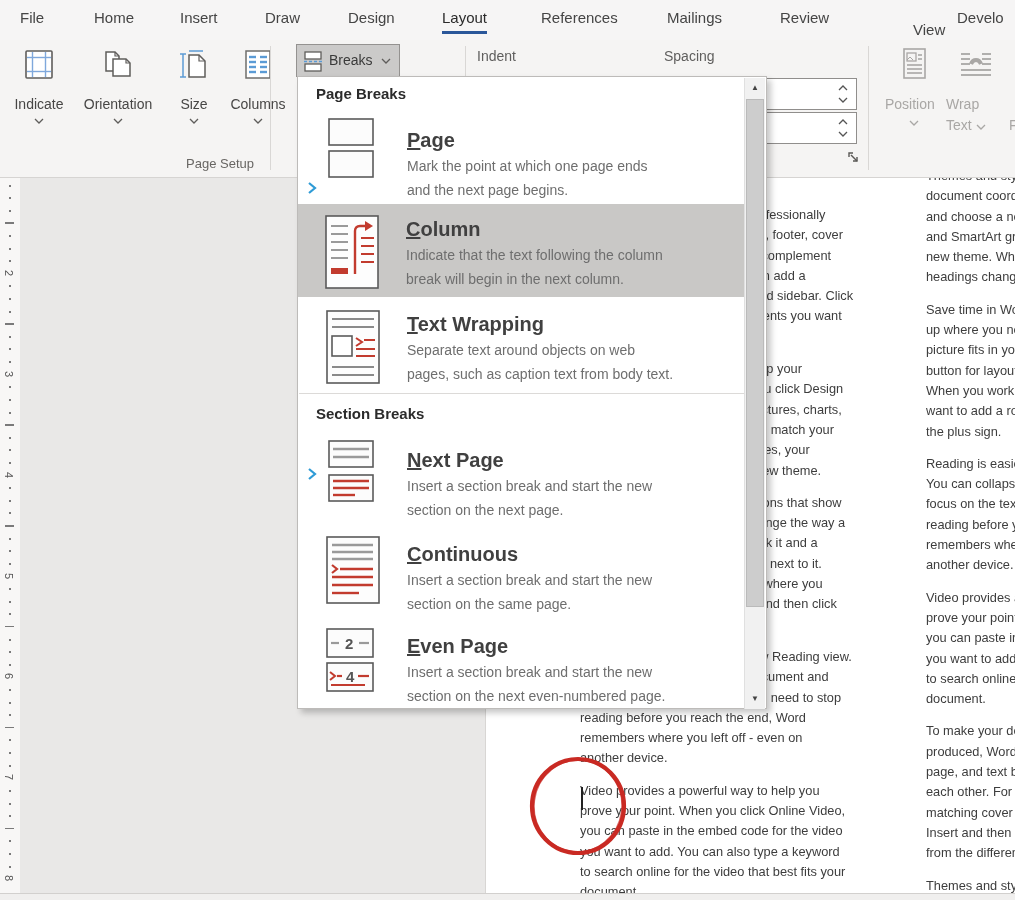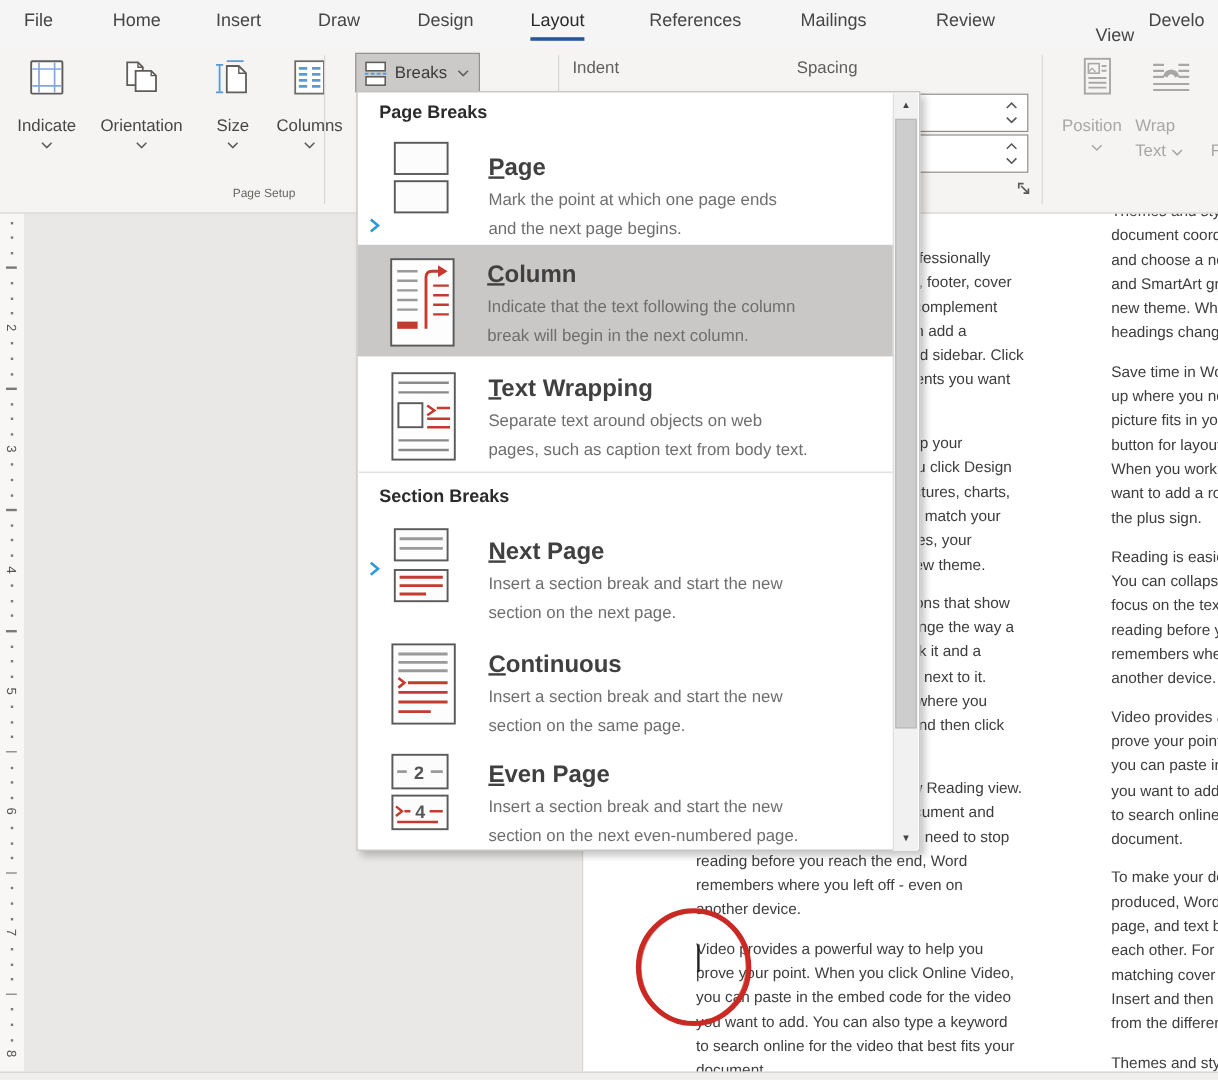--- a/index.html
+++ b/index.html
@@ -13,21 +13,21 @@
   .tab.sel{color:#2b2b2b;border-bottom:3px solid #2b579a}
 
   
   #ribbon{position:absolute;left:0;top:40px;width:1015px;height:137px;background:#f5f4f3;
           border-bottom:1px solid #d6d4d2;z-index:3}
   .grp-div{position:absolute;top:6px;width:1px;height:124px;background:#d9d7d5}
   .bigbtn{position:absolute;top:2px;height:128px;text-align:center}
   .bigbtn .lbl{position:absolute;left:0;right:0;top:54px;font-size:14px;color:#474645}
   .bigbtn svg{position:absolute;left:50%;transform:translateX(-50%);top:6px}
   .bigbtn .chev{top:76px}
-  .grplabel{position:absolute;top:116px;font-size:10px;color:#686663;width:140px;text-align:center}
+  .grplabel{position:absolute;top:116px;font-size:13px;color:#686663;width:140px;text-align:center}
   #breaksbtn{position:absolute;left:296px;top:4px;width:104px;height:33px;background:#cbcac9;
              border:1px solid #949290;z-index:11;box-sizing:border-box}
   #breaksbtn .lbl{position:absolute;left:32px;top:7px;font-size:14px;color:#3a3a3a}
   #breaksbtn svg.ico{position:absolute;left:5px;top:5px}
   #breaksbtn svg.chev{position:absolute;right:8px;top:13px}
   .collabel{position:absolute;top:8px;font-size:14px;color:#5f5e5d}
   .spin{position:absolute;left:735px;width:122px;height:32px;background:#fff;
         border:1px solid #908e8c;box-sizing:border-box;z-index:2}
   .spin .val{position:absolute;left:7px;top:7px;font-size:13px;color:#333}
   .spin svg{position:absolute;right:8px}

